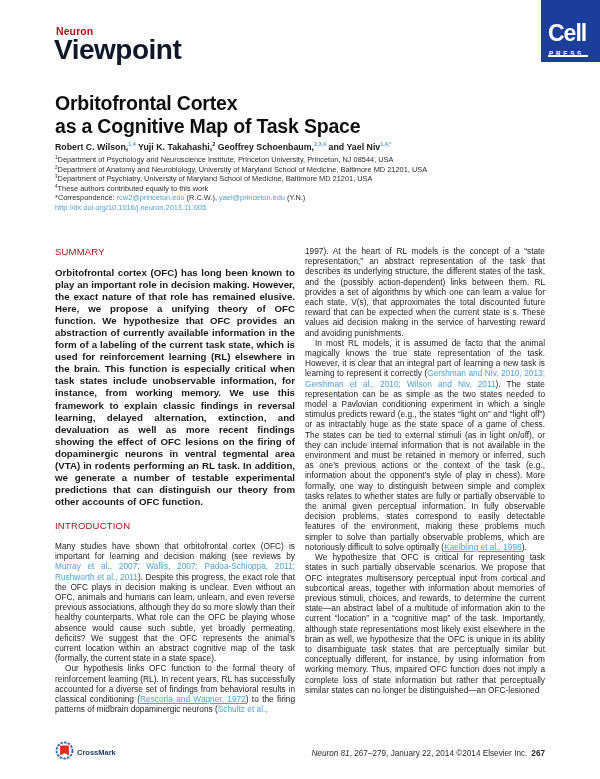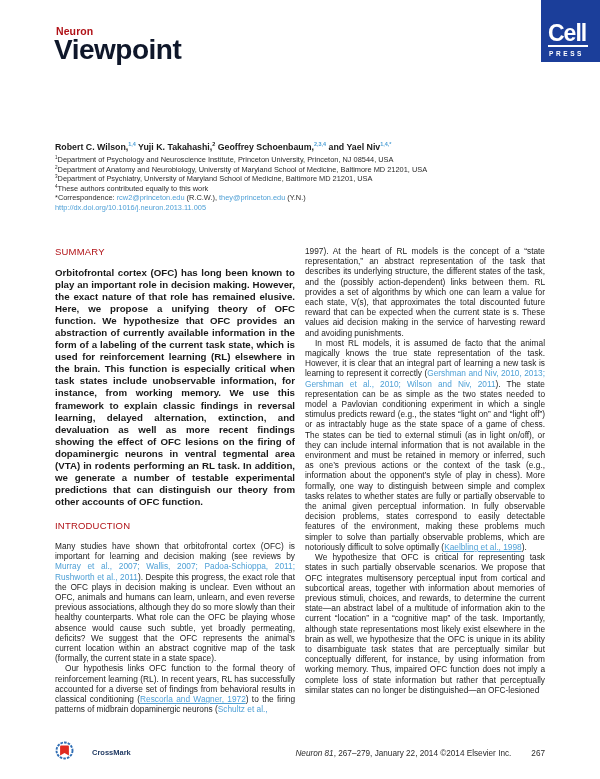--- a/index.html
+++ b/index.html
@@ -10,21 +10,21 @@
   }
   .page{position:absolute;inset:0;background:#fff;}
 
   
   .masthead{position:absolute;left:56px;top:25px;}
   .journal{color:#b11217;font-weight:bold;font-size:10.5px;letter-spacing:.1px;}
   .viewpoint{color:#0f172a;font-weight:bold;font-size:28px;line-height:26px;letter-spacing:-.5px;margin-left:-2px;}
 
   .cell-logo{position:absolute;top:0;right:0;width:59px;height:62px;background:#1b3e9a;}
   .cell-word{color:#fff;font-weight:bold;font-size:23px;line-height:23px;letter-spacing:-1px;
-    position:absolute;left:7px;top:22px;border-bottom:2.5px solid #fff;padding-bottom:0px;padding-right:2px;}
+    position:absolute;left:7px;top:22px;border-bottom:2.5px solid #fff;padding-bottom:10px;padding-right:2px;}
   .press-word{color:#fff;font-weight:bold;font-size:6.5px;letter-spacing:2.6px;
     position:absolute;left:8px;top:50px;}
 
   
   .title{position:absolute;left:55px;top:92px;margin:0;font-size:19.5px;line-height:22.5px;
     font-weight:bold;color:#0f0f0f;letter-spacing:-.2px;}
   .authors{position:absolute;left:55px;top:142px;margin:0;font-size:8.8px;font-weight:bold;color:#1a1a1a;}
   .affils{position:absolute;left:55px;top:155px;width:500px;}
   .affils p{margin:0;font-size:7.4px;line-height:9.6px;color:#2a2a2a;}
 
@@ -35,51 +35,52 @@
   .sec.intro{margin-top:12px;}
   .abstract{margin:0;font-size:9.7px;line-height:12.05px;font-weight:bold;text-align:justify;color:#1a1a1a;}
   .bp{margin:0;font-size:8.3px;line-height:10.2px;text-align:justify;color:#222;}
   .bp.ind{text-indent:10px;}
 
   
   .sup{font-size:.62em;vertical-align:super;line-height:0;}
   .link{color:#4fa0d6;}
   .ul{text-decoration:underline;}
   .it{font-style:italic;margin-left:8px;}
-  .pg{font-weight:normal;margin-left:20px;}
+  .pg{font-weight:bold;margin-left:4px;}
 
   
-  .crossmark{position:absolute;left:55px;top:741px;display:flex;align-items:center;gap:18px;cursor:pointer;}
+  .crossmark{position:absolute;left:55px;top:741px;display:flex;align-items:center;gap:3px;cursor:pointer;}
   .cm-label{font-size:7.5px;font-weight:bold;color:#203a63;}
   .footer-cite{position:absolute;right:55px;top:749px;font-size:8.2px;color:#2a2a2a;}
 </style>
 </head>
 <body>
 
 <div class="page">
 
   <div class="masthead">
     <div class="journal">Neuron</div>
     <div class="viewpoint">Viewpoint</div>
   </div>
 
   <div class="cell-logo">
     <div class="cell-word">Cell</div>
     <div class="press-word">PRESS</div>
   </div>
 
+  <h1 class="title"><span>Orbitofrontal Cortex</span><br><span>as a Cognitive Map of Task Space</span></h1>
 
   <p class="authors"><span>Robert C. Wilson,</span><span class="sup link">1,4</span><span> Yuji K. Takahashi,</span><span class="sup">2</span><span> Geoffrey Schoenbaum,</span><span class="sup link">2,3,4</span><span> and Yael Niv</span><span class="sup link">1,4,*</span></p>
 
   <div class="affils">
     <p><span class="sup">1</span><span>Department of Psychology and Neuroscience Institute, Princeton University, Princeton, NJ 08544, USA</span></p>
     <p><span class="sup">2</span><span>Department of Anatomy and Neurobiology, University of Maryland School of Medicine, Baltimore MD 21201, USA</span></p>
     <p><span class="sup">3</span><span>Department of Psychiatry, University of Maryland School of Medicine, Baltimore MD 21201, USA</span></p>
     <p><span class="sup">4</span><span>These authors contributed equally to this work</span></p>
-    <p><span>*Correspondence: </span><span class="link">rcw2@princeton.edu</span><span> (R.C.W.), </span><span class="link">they@princeton.edu</span><span> (Y.N.)</span></p>
+    <p><span>*Correspondence: </span><span class="link">rcw2@princeton.edu</span><span> (R.C.W.), </span><span class="link">yael@princeton.edu</span><span> (Y.N.)</span></p>
     <p><span class="link">http://dx.doi.org/10.1016/j.neuron.2013.11.005</span></p>
   </div>
 
   <div class="columns">
     <div class="col">
       <h2 class="sec">SUMMARY</h2>
       <p class="abstract">Orbitofrontal cortex (OFC) has long been known to play an important role in decision making. However, the exact nature of that role has remained elusive. Here, we propose a unifying theory of OFC function. We hypothesize that OFC provides an abstraction of currently available information in the form of a labeling of the current task state, which is used for reinforcement learning (RL) elsewhere in the brain. This function is especially critical when task states include unobservable information, for instance, from working memory. We use this framework to explain classic findings in reversal learning, delayed alternation, extinction, and devaluation as well as more recent findings showing the effect of OFC lesions on the firing of dopaminergic neurons in ventral tegmental area (VTA) in rodents performing an RL task. In addition, we generate a number of testable experimental predictions that can distinguish our theory from other accounts of OFC function.</p>
       <h2 class="sec intro">INTRODUCTION</h2>
       <p class="bp"><span>Many studies have shown that orbitofrontal cortex (OFC) is important for learning and decision making (see reviews by </span><span class="link">Murray et al., 2007; Wallis, 2007; Padoa-Schioppa, 2011; Rushworth et al., 2011</span><span>). Despite this progress, the exact role that the OFC plays in decision making is unclear. Even without an OFC, animals and humans can learn, unlearn, and even reverse previous associations, although they do so more slowly than their healthy counterparts. What role can the OFC be playing whose absence would cause such subtle, yet broadly permeating, deficits? We suggest that the OFC represents the animal’s current location within an abstract cognitive map of the task (formally, the current state in a state space).</span></p>
       <p class="bp ind"><span>Our hypothesis links OFC function to the formal theory of reinforcement learning (RL). In recent years, RL has successfully accounted for a diverse set of findings from behavioral results in classical conditioning (</span><span class="link ul">Rescorla and Wagner, 1972</span><span>) to the firing patterns of midbrain dopaminergic neurons (</span><span class="link">Schultz et al.,</span></p>

